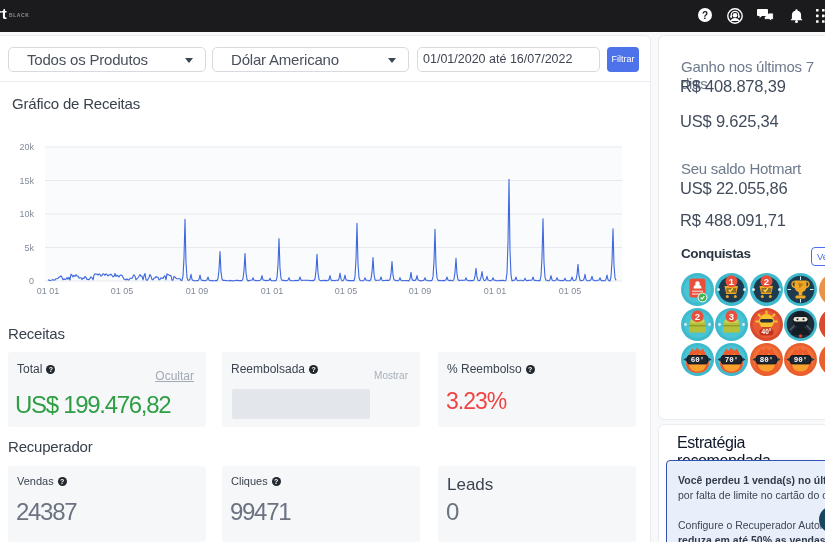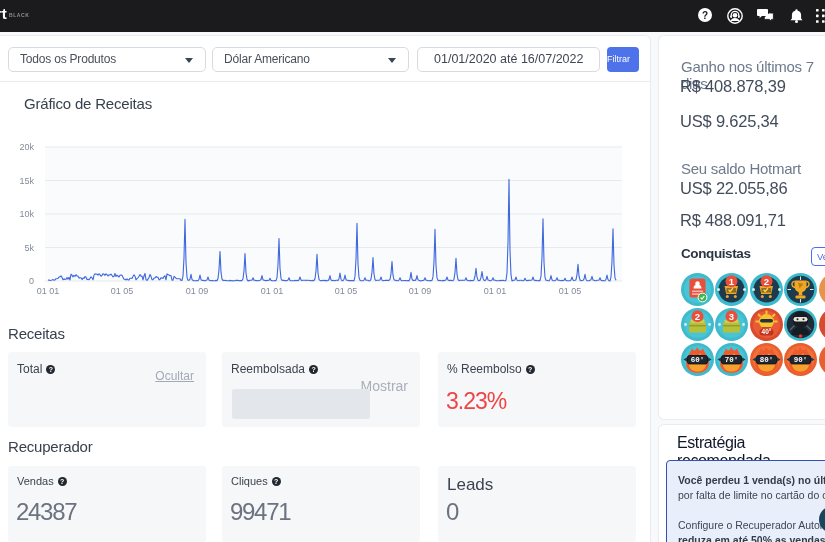--- a/index.html
+++ b/index.html
@@ -2,23 +2,23 @@
 <html><head><meta charset="utf-8">
 <style>
 *{margin:0;padding:0;box-sizing:border-box}
 html,body{width:825px;height:542px;overflow:hidden;background:#f7f9fb;font-family:"Liberation Sans",sans-serif}
 #topbar{position:absolute;left:0;top:0;width:825px;height:32px;background:#1b1b1d}
 #logo{position:absolute;left:-4px;top:5px;color:#fff;font-weight:bold;font-size:15px}
 #logoblack{position:absolute;left:9px;top:12px;color:#8f8f94;font-size:5px;letter-spacing:0.6px;font-weight:bold}
 .hicon{position:absolute;top:8px}
 #leftpanel{position:absolute;left:-8px;top:35px;width:659px;height:520px;background:#fff;border:1px solid #eaecf0;border-radius:6px}
 #filterrow{position:absolute;left:0;top:35px;width:651px;height:47px;border-bottom:1px solid #e9ebee}
-.sel{position:absolute;top:47px;height:25px;background:#fff;border:1px solid #d7dbe0;border-radius:5px;font-size:12px;letter-spacing:-0.2px;color:#49505c;line-height:23px;padding-left:11px}
+.sel{position:absolute;top:47px;height:25px;background:#fff;border:1px solid #d7dbe0;border-radius:5px;font-size:15px;letter-spacing:-0.2px;color:#49505c;line-height:23px;padding-left:18px}
 .caret{position:absolute;width:0;height:0;border-left:4px solid transparent;border-right:4px solid transparent;border-top:5px solid #3c4552;top:10px}
-#fbtn{position:absolute;left:607px;top:47px;width:32px;height:25px;background:#4e72e9;border-radius:4px;color:#fff;font-size:9px;text-align:left;line-height:25px}
+#fbtn{position:absolute;left:607px;top:47px;width:32px;height:25px;background:#4e72e9;border-radius:4px;color:#fff;font-size:9px;text-align:center;line-height:25px}
 .sectitle{position:absolute;font-size:15px;color:#39414d;letter-spacing:-0.2px}
 .card{position:absolute;width:198px;background:#f6f7f9;border-radius:3px}
 .clabel{position:absolute;left:9px;top:10px;font-size:12px;color:#3c4450}
 .qi{display:inline-block;width:9px;height:9px;background:#22282f;border-radius:50%;color:#fff;font-size:7px;font-weight:bold;text-align:center;line-height:9px;vertical-align:1px;margin-left:4px}
 .bigv{position:absolute;left:8px;font-size:24px;letter-spacing:-1.3px}
 #rpanel1{position:absolute;left:658px;top:35px;width:174px;height:385px;background:#fff;border:1px solid #eaecf0;border-radius:6px 0 0 6px;border-right:none}
 #rpanel2{position:absolute;left:658px;top:424px;width:174px;height:131px;background:#fff;border:1px solid #eaecf0;border-radius:6px 0 0 6px;border-right:none}
 .slabel{position:absolute;left:681px;font-size:15px;color:#6d7a8c;letter-spacing:-0.25px}
 .money{position:absolute;left:680px;font-size:16.5px;color:#424c5b;letter-spacing:-0.2px}
 #conq{position:absolute;left:681px;top:246px;font-size:13.5px;font-weight:bold;color:#2b3542;letter-spacing:-0.4px}
@@ -61,24 +61,24 @@
         <rect x="0" y="12.2" width="2.6" height="2.6" rx="0.6"></rect>
         <rect x="6" y="12.2" width="2.6" height="2.6" rx="0.6"></rect>
       </g>
     </svg>
 </div>
 
 <div id="leftpanel"></div>
 <div id="filterrow"></div>
 <div class="sel" style="left:8px;width:198px">Todos os Produtos<div class="caret" style="right:12px"></div></div>
 <div class="sel" style="left:212px;width:197px">Dólar Americano<div class="caret" style="right:12px"></div></div>
-<div class="sel" style="left:417px;width:183px;font-size:12.5px;letter-spacing:0;padding-left:16px;color:#3f4653">01/01/2020 até 16/07/2022</div>
+<div class="sel" style="left:417px;width:183px;font-size:12.5px;letter-spacing:0;padding-left:5px;color:#3f4653">01/01/2020 até 16/07/2022</div>
 <div id="fbtn">Filtrar</div>
 
-<div class="sectitle" style="left:24px;top:95px">Gráfico de Receitas</div>
+<div class="sectitle" style="left:12px;top:95px">Gráfico de Receitas</div>
 <svg id="chart" width="651" height="175" viewBox="0 0 651 175" style="position:absolute;left:0;top:125px">
 <rect x="45" y="22" width="577" height="134" fill="#fafbfc"></rect>
 <line x1="45" y1="22.0" x2="622" y2="22.0" stroke="#e7e9ee" stroke-width="1"></line>
 <line x1="45" y1="55.5" x2="622" y2="55.5" stroke="#e7e9ee" stroke-width="1"></line>
 <line x1="45" y1="89.0" x2="622" y2="89.0" stroke="#e7e9ee" stroke-width="1"></line>
 <line x1="45" y1="122.5" x2="622" y2="122.5" stroke="#e7e9ee" stroke-width="1"></line>
 <line x1="45" y1="156.0" x2="622" y2="156.0" stroke="#e7e9ee" stroke-width="1"></line>
 <text x="34" y="25.0" text-anchor="end" font-size="9" fill="#828b99">20k</text>
 <text x="34" y="58.5" text-anchor="end" font-size="9" fill="#828b99">15k</text>
 <text x="34" y="92.0" text-anchor="end" font-size="9" fill="#828b99">10k</text>
@@ -93,24 +93,25 @@
 <text x="495" y="169" text-anchor="middle" font-size="9" fill="#828b99">01 01</text>
 <text x="570" y="169" text-anchor="middle" font-size="9" fill="#828b99">01 05</text>
 
 <polyline points="48,155.0 49,155.1 50,155.5 51,155.3 52,155.0 53,154.6 54,155.2 55,154.9 56,153.7 57,153.7 58,153.3 59,152.1 60,151.8 61,150.9 62,152.4 63,154.8 64,153.8 65,154.5 66,154.2 67,152.4 68,154.2 69,152.2 70,155.0 71,149.2 72,150.2 73,151.9 74,150.4 75,151.3 76,149.7 77,151.0 78,151.1 79,153.1 80,152.8 81,152.8 82,154.6 83,153.0 84,153.5 85,151.5 86,152.3 87,154.6 88,154.2 89,154.8 90,153.4 91,151.9 92,152.8 93,154.8 94,150.2 95,148.7 96,149.3 97,149.1 98,150.2 99,148.8 100,149.6 101,151.2 102,150.4 103,148.7 104,149.2 105,150.4 106,148.8 107,149.7 108,151.0 109,149.8 110,150.0 111,149.1 112,150.5 113,151.9 114,151.3 115,148.4 116,151.5 117,150.2 118,151.0 119,152.0 120,150.3 121,150.0 122,150.3 123,152.2 124,154.2 125,154.3 126,155.0 127,153.9 128,154.9 129,154.9 130,153.2 131,153.2 132,153.4 133,151.6 134,149.8 135,151.2 136,154.8 137,153.7 138,152.8 139,151.3 140,149.5 141,151.2 142,151.1 143,154.9 144,151.0 145,148.4 146,154.7 147,155.4 148,154.2 149,152.5 150,149.5 151,151.3 152,154.7 153,154.8 154,153.1 155,153.0 156,151.5 157,152.3 158,152.3 159,154.8 160,154.6 161,152.8 162,153.1 163,153.5 164,151.6 165,150.8 166,154.8 167,148.9 168,149.7 169,149.9 170,150.8 171,150.6 172,155.1 173,155.2 174,151.3 175,152.2 176,153.3 177,153.7 178,153.7 179,153.7 180,153.7 181,155.4 182,155.4 183,151.1 184,132.6 185,94.4 186,137.5 187,152.3 188,155.3 189,155.3 190,154.1 191,149.3 192,154.5 193,155.4 194,155.7 195,155.8 196,155.8 197,155.6 198,155.8 199,154.3 200,150.0 201,154.7 202,155.4 203,155.4 204,155.5 205,155.9 206,155.3 207,154.9 208,152.0 209,155.1 210,155.4 211,155.8 212,155.4 213,155.7 214,155.8 215,155.7 216,155.4 217,155.7 218,153.6 219,144.8 220,126.5 221,147.2 222,154.2 223,155.4 224,155.4 225,155.5 226,155.4 227,155.8 228,155.8 229,155.7 230,155.4 231,155.7 232,155.5 233,155.9 234,155.8 235,155.7 236,155.4 237,155.4 238,155.4 239,155.7 240,155.5 241,155.6 242,155.6 243,153.8 244,145.6 245,128.5 246,147.8 247,154.4 248,155.9 249,155.6 250,155.3 251,155.2 252,155.1 253,152.7 254,155.3 255,155.2 256,155.7 257,155.5 258,155.8 259,155.5 260,155.2 261,154.5 262,150.6 263,154.8 264,155.3 265,155.4 266,155.7 267,155.3 268,155.5 269,155.2 270,153.3 271,155.4 272,155.6 273,155.7 274,155.8 275,155.6 276,155.7 277,152.6 278,139.8 279,113.5 280,143.2 281,153.4 282,155.2 283,155.4 284,155.3 285,155.7 286,155.6 287,155.6 288,155.1 289,152.7 290,155.3 291,155.6 292,155.7 293,155.8 294,155.8 295,155.3 296,155.7 297,155.2 298,155.7 299,154.9 300,152.0 301,155.1 302,155.6 303,155.2 304,155.3 305,155.3 306,155.4 307,155.3 308,155.2 309,155.5 310,155.4 311,155.8 312,155.4 313,155.6 314,155.4 315,153.9 316,145.8 317,129.2 318,148.0 319,154.4 320,155.5 321,155.6 322,155.7 323,155.4 324,155.2 325,155.7 326,155.4 327,155.7 328,155.5 329,154.5 330,150.6 331,154.8 332,155.7 333,155.3 334,155.5 335,155.7 336,155.3 337,155.2 338,155.6 339,153.7 340,148.0 341,154.2 342,155.6 343,155.8 344,154.3 345,150.0 346,154.7 347,155.3 348,155.4 349,155.6 350,155.6 351,155.5 352,155.6 353,155.6 354,155.8 355,151.4 356,134.1 357,98.4 358,138.7 359,152.5 360,155.3 361,155.7 362,155.7 363,155.7 364,155.1 365,152.7 366,155.2 367,155.3 368,155.3 369,155.9 370,155.8 371,154.1 372,147.1 373,132.6 374,149.0 375,154.6 376,155.6 377,155.2 378,155.3 379,155.3 380,154.9 381,152.0 382,155.1 383,155.8 384,155.5 385,155.4 386,155.2 387,155.4 388,155.4 389,155.4 390,154.4 391,148.6 392,136.6 393,150.2 394,154.8 395,155.2 396,155.4 397,155.7 398,155.8 399,155.1 400,152.7 401,155.3 402,155.8 403,155.8 404,155.5 405,155.5 406,155.6 407,155.7 408,155.5 409,155.9 410,153.6 411,147.3 412,154.1 413,155.4 414,155.3 415,155.5 416,154.5 417,150.6 418,154.8 419,155.4 420,155.7 421,155.9 422,155.5 423,155.4 424,155.1 425,152.7 426,155.3 427,155.2 428,155.7 429,155.8 430,155.6 431,155.6 432,155.4 433,151.9 434,136.4 435,104.4 436,140.5 437,152.9 438,155.2 439,155.7 440,155.3 441,155.7 442,155.7 443,155.4 444,155.7 445,155.2 446,154.9 447,152.0 448,155.1 449,155.6 450,155.4 451,155.2 452,155.8 453,155.6 454,154.2 455,147.3 456,133.2 457,149.2 458,154.6 459,155.6 460,155.3 461,155.3 462,155.4 463,155.2 464,155.2 465,155.1 466,152.7 467,155.2 468,155.4 469,155.8 470,155.4 471,155.6 472,155.6 473,155.6 474,155.0 475,151.2 476,143.3 477,152.2 478,155.2 479,155.8 480,155.2 481,152.4 482,146.6 483,153.2 484,155.3 485,155.6 486,154.7 487,151.3 488,155.0 489,155.2 490,155.7 491,155.6 492,155.1 493,152.7 494,155.3 495,155.3 496,155.4 497,155.8 498,155.8 499,155.8 500,155.2 501,155.7 502,155.4 503,155.3 504,155.6 505,155.7 506,155.2 507,147.9 508,117.3 509,54.2 510,125.4 511,149.9 512,155.9 513,155.4 514,155.3 515,154.9 516,152.0 517,155.1 518,155.7 519,155.5 520,155.2 521,155.2 522,155.6 523,155.7 524,155.2 525,153.3 526,155.2 527,155.7 528,155.3 529,155.4 530,155.3 531,155.3 532,154.9 533,152.0 534,155.1 535,155.6 536,155.3 537,155.8 538,155.7 539,155.4 540,155.7 541,151.0 542,132.3 543,93.7 544,137.3 545,152.3 546,155.3 547,155.2 548,155.7 549,155.8 550,154.5 551,150.6 552,154.8 553,155.6 554,155.7 555,155.6 556,155.1 557,152.7 558,155.3 559,155.3 560,155.4 561,155.8 562,155.3 563,155.7 564,155.2 565,153.3 566,155.4 567,155.7 568,155.7 569,155.7 570,155.8 571,154.9 572,152.0 573,155.1 574,155.6 575,155.2 576,154.7 577,149.6 578,139.2 579,151.0 580,155.0 581,155.8 582,155.5 583,155.3 584,154.1 585,149.3 586,154.5 587,155.7 588,155.8 589,155.7 590,155.2 591,154.7 592,151.3 593,155.0 594,155.3 595,155.6 596,155.7 597,155.3 598,155.2 599,155.1 600,152.7 601,155.3 602,155.7 603,155.6 604,155.8 605,155.7 606,154.3 607,150.0 608,154.7 609,155.7 610,155.9 611,151.8 612,136.1 613,103.7 614,140.3 615,152.9 616,155.3" fill="none" stroke="#3e68de" stroke-width="1.1" stroke-linejoin="round"></polyline>
 </svg>
 
 <div class="sectitle" style="left:8px;top:325px">Receitas</div>
 <div class="card" style="left:8px;top:352px;height:75px">
   <div class="clabel">Total<span class="qi">?</span></div>
   <div style="position:absolute;right:12px;top:17px;font-size:12px;color:#a3aab4;text-decoration:underline">Ocultar</div>
+  <div class="bigv" style="top:39px;left:7px;color:#2f9e44">US$ 199.476,82</div>
 </div>
 <div class="card" style="left:222px;top:352px;height:75px">
   <div class="clabel">Reembolsada<span class="qi">?</span></div>
-  <div style="position:absolute;right:12px;top:26px;font-size:14px;color:#a8afb9">Mostrar</div>
+  <div style="position:absolute;right:12px;top:18px;font-size:10px;color:#a8afb9">Mostrar</div>
   <div style="position:absolute;left:10px;top:37px;width:138px;height:30px;background:#e3e7eb;border-radius:2px"></div>
 </div>
 <div class="card" style="left:438px;top:352px;height:75px">
   <div class="clabel">% Reembolso<span class="qi">?</span></div>
   <div class="bigv" style="top:36px;color:#ef4444;font-size:23px;letter-spacing:-1px">3.23%</div>
 </div>
 
 <div class="sectitle" style="left:8px;top:438px">Recuperador</div>
 <div class="card" style="left:8px;top:466px;height:76px">
   <div class="clabel" style="font-size:11px;top:9px">Vendas<span class="qi">?</span></div>

